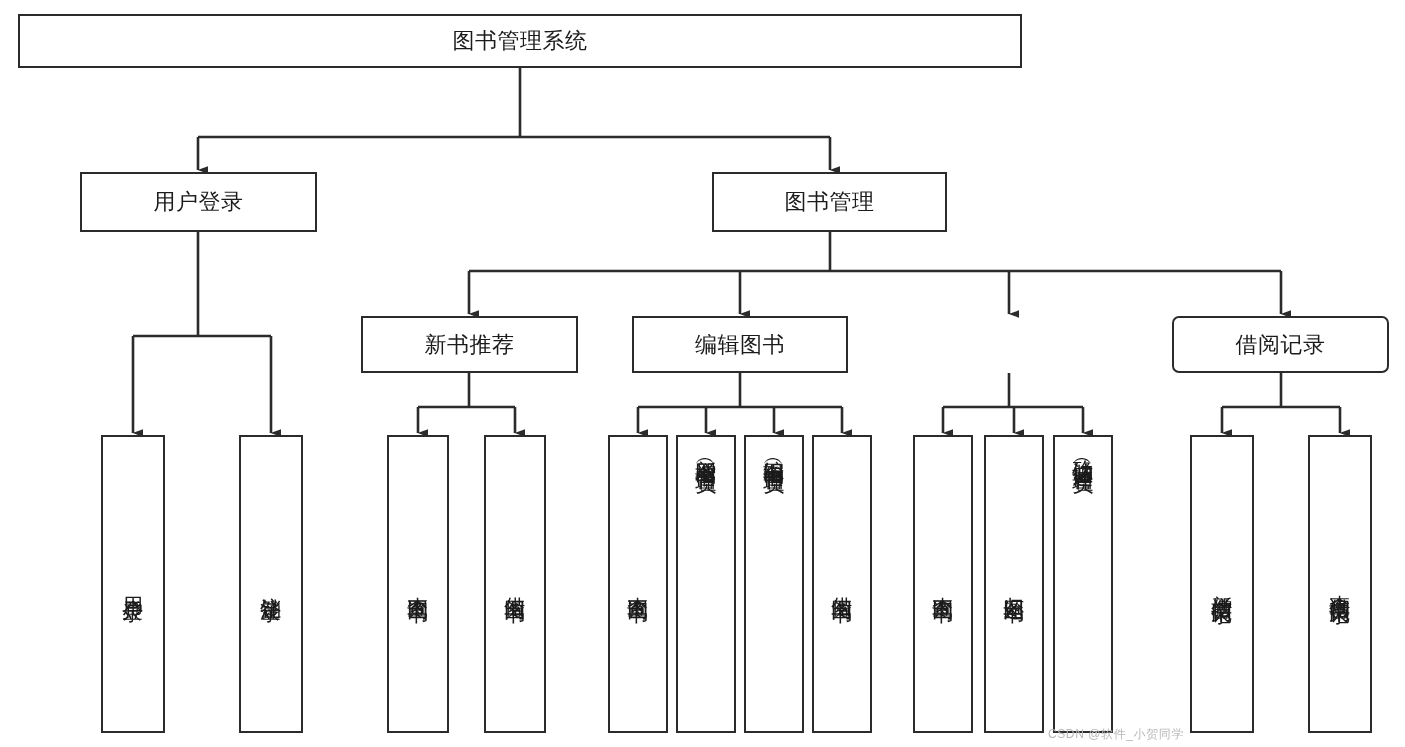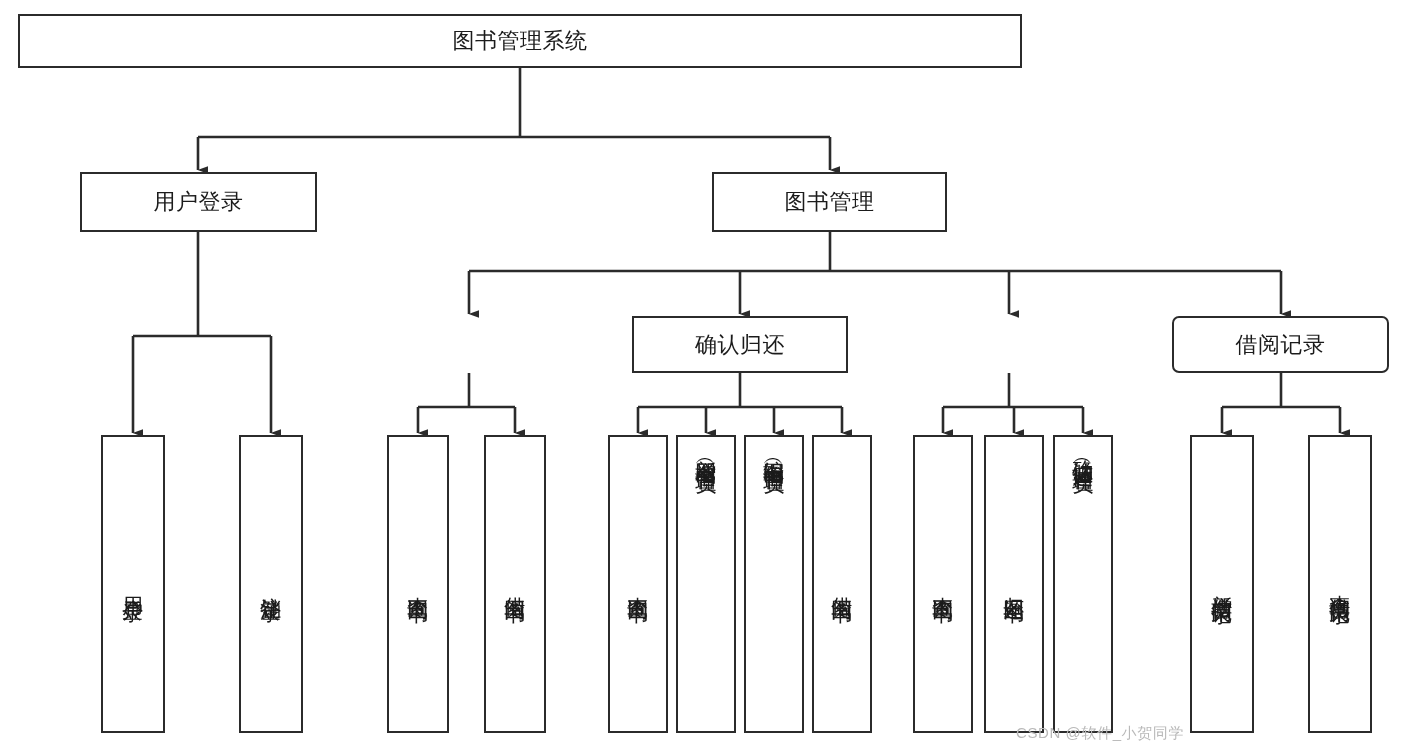--- a/index.html
+++ b/index.html
@@ -72,21 +72,21 @@
   }
   .vwrap.top {
     align-items: flex-start;
     padding-top: 6px;
     box-sizing: border-box;
   }
   #watermark {
     position: absolute;
     right: 8px;
     bottom: 4px;
-    font-size: 15px;
+    font-size: 12px;
     color: #b9b9b9;
     letter-spacing: 0.6px;
     white-space: nowrap;
     user-select: none;
     pointer-events: none;
   }
 </style>
 </head>
 <body>
 
@@ -149,22 +149,25 @@
     <span class="node-label">图书管理系统</span>
   </div>
 
   <div class="node-box horizontal" style="left: 80px; top: 172px; width: 237px; height: 60px;">
     <span class="node-label">用户登录</span>
   </div>
   <div class="node-box horizontal" style="left: 712px; top: 172px; width: 235px; height: 60px;">
     <span class="node-label">图书管理</span>
   </div>
 
+  <div class="node-box horizontal" style="left: 361px; top: 316px; width: 217px; height: 57px;">
+    <span class="node-label">新书推荐</span>
+  </div>
   <div class="node-box horizontal" style="left: 632px; top: 316px; width: 216px; height: 57px;">
-    <span class="node-label">确认归还</span>
+    <span class="node-label">编辑图书</span>
   </div>
   <div class="node-box horizontal" style="left: 1172px; top: 316px; width: 217px; height: 57px; border-radius: 7px;">
     <span class="node-label">借阅记录</span>
   </div>
 
   <div class="node-box vertical" style="left: 101px; top: 435px; width: 64px; height: 298px;">
     <span class="vwrap">
         <span class="node-label">用户登录</span>
       </span>
   </div>

